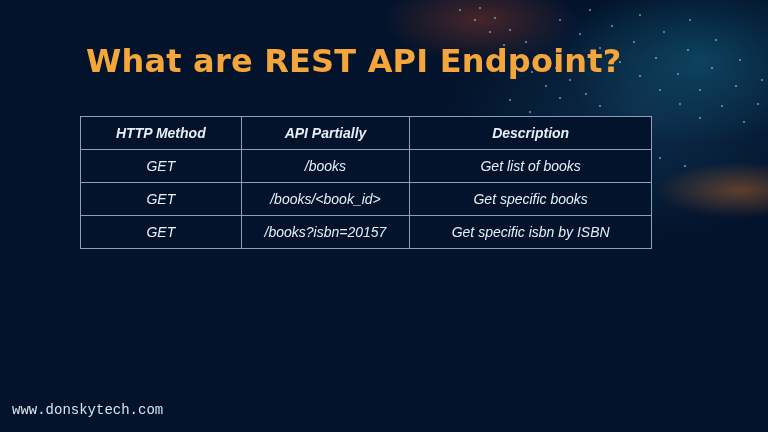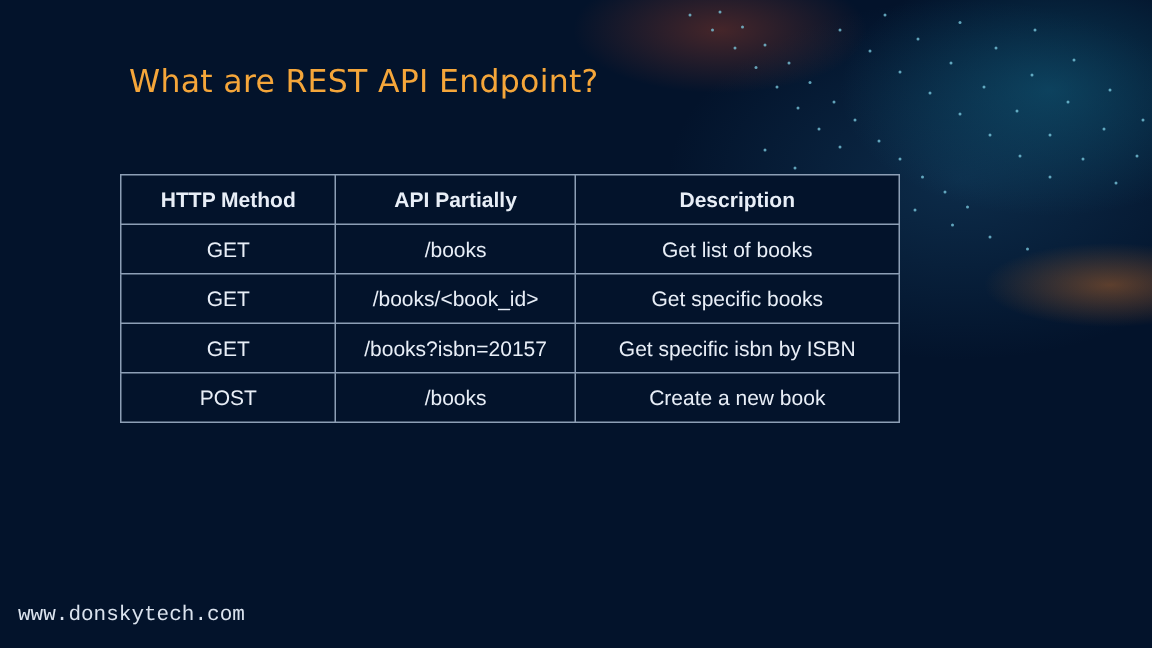--- a/index.html
+++ b/index.html
@@ -4,22 +4,22 @@
 <style>
   html,body{margin:0;padding:0;}
   body{width:768px;height:432px;overflow:hidden;background:#03132b;position:relative;font-family:"Liberation Sans",sans-serif;}
   .bg{position:absolute;inset:0;background:
     radial-gradient(ellipse 140px 60px at 480px 20px, rgba(150,60,40,0.45), transparent 70%),
     radial-gradient(ellipse 200px 120px at 700px 60px, rgba(20,110,140,0.45), transparent 70%),
     radial-gradient(ellipse 120px 40px at 740px 190px, rgba(200,110,40,0.45), transparent 70%),
     radial-gradient(ellipse 260px 160px at 640px 120px, rgba(30,90,130,0.35), transparent 75%),
     #03132b;}
   .dots{position:absolute;left:440px;top:0;width:328px;height:260px;}
-  .title{position:absolute;left:86px;top:42px;font-family:"DejaVu Sans",sans-serif;font-weight:normal;font-size:21px;color:#f5a63a;letter-spacing:0.2px;margin:0;}
-  table{position:absolute;left:80px;top:116px;width:520px;border-collapse:collapse;background:#03132b;}
+  .title{position:absolute;left:86px;top:42px;font-family:"DejaVu Sans",sans-serif;font-weight:bold;font-size:32px;color:#f5a63a;letter-spacing:0.2px;margin:0;}
+  table{position:absolute;left:80px;top:116px;width:572px;border-collapse:collapse;background:#03132b;font-style:italic;}
   td,th{border:1.5px solid #8d9fb6;color:#e8eef7;font-size:14px;text-align:center;height:32px;padding:0;font-weight:normal;}
   th{font-weight:bold;}
   col.c1{width:173px;} col.c2{width:175px;} col.c3{width:260px;}
   .footer{position:absolute;left:12px;top:402px;font-family:Liberation Mono, monospace;font-size:14px;color:#dbe3ee;}
 </style>
 </head>
 <body>
 
 <div class="bg"></div>
 <svg class="dots" viewBox="0 0 328 260">
@@ -107,21 +107,16 @@
     <tr>
       <td>GET</td>
       <td>/books/&lt;book_id&gt;</td>
       <td>Get specific books</td>
     </tr>
     <tr>
       <td>GET</td>
       <td>/books?isbn=20157</td>
       <td>Get specific isbn by ISBN</td>
     </tr>
-    <tr>
-      <td>POST</td>
-      <td>/books</td>
-      <td>Create a new book</td>
-    </tr>
   </tbody>
 </table>
 
 <div class="footer">www.donskytech.com</div>
 
 </body></html>

